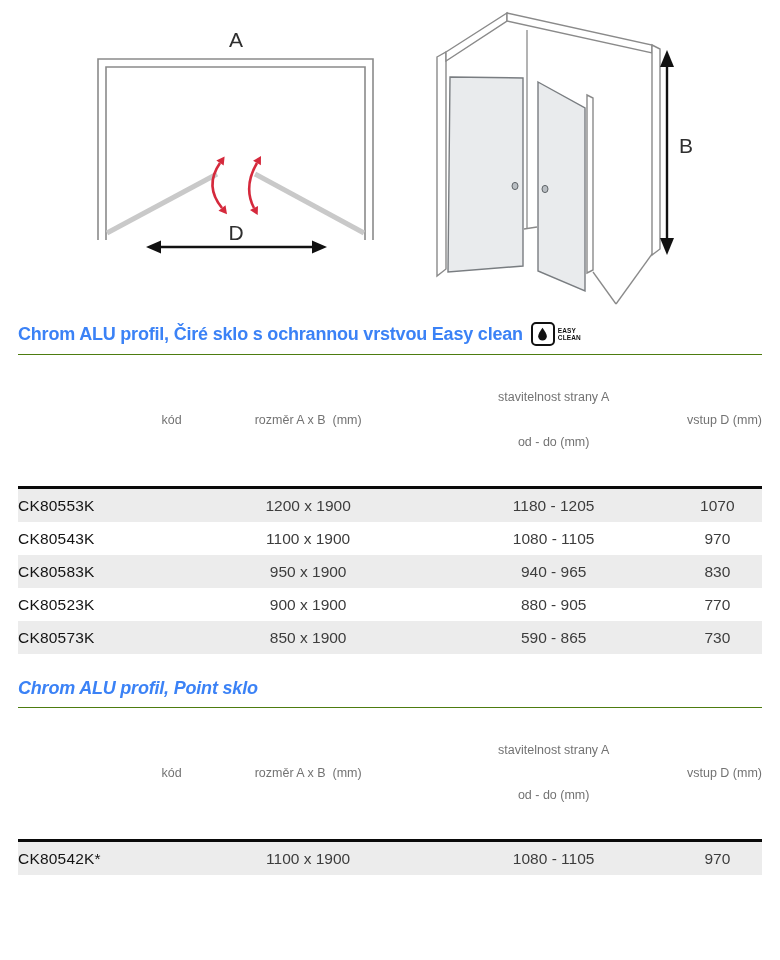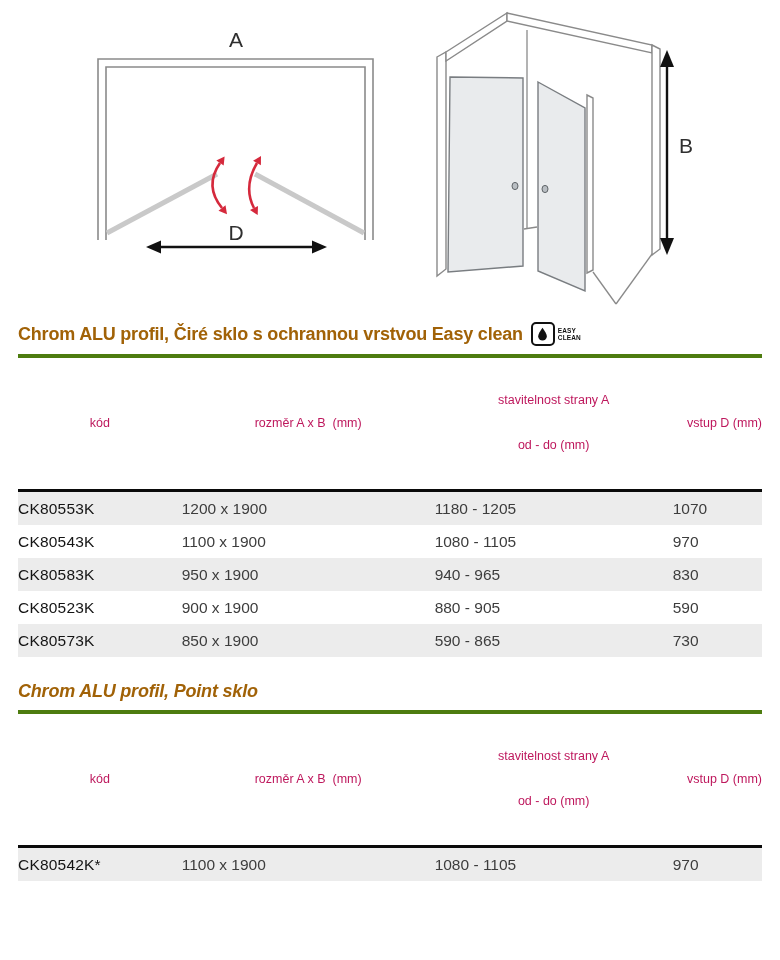--- a/index.html
+++ b/index.html
@@ -16,42 +16,42 @@
   .door-line{stroke:var(--door-gray,#c9c9c9);stroke-width:5;stroke-linecap:butt;}
   .panel{fill:var(--panel-fill,#e9ebed);stroke:#797d81;stroke-width:1.4;}
   .knob{fill:#b9bec3;stroke:#5f6468;stroke-width:1;}
   .dim-label{font-family:"Liberation Sans","DejaVu Sans",sans-serif;font-size:21px;fill:#2f2f2f;}
   .dim-line{stroke:#111;stroke-width:2.4;fill:none;}
   .dim-head{fill:#111;}
   .red-arc{fill:none;stroke:var(--accent-red,#d5293c);stroke-width:2.6;}
   .red-head{fill:var(--accent-red,#d5293c);}
   
   .sec-head{display:flex;align-items:center;margin:10px 18px 8px 18px;}
-  .sec-head h2{margin:0;font-size:18px;line-height:21px;color:#a16207;letter-spacing:-0.2px;}
+  .sec-head h2{margin:0;font-size:18px;line-height:21px;color:#3b82f6;letter-spacing:-0.2px;}
   .badge{display:inline-flex;align-items:center;gap:3px;margin-left:8px;}
   .badge-box{width:20px;height:20px;border:2px solid #111;border-radius:5px;
     display:flex;align-items:center;justify-content:center;background:#fff;}
   .badge-txt{display:flex;flex-direction:column;font-size:6.5px;font-weight:700;
     line-height:1.15;color:#111;letter-spacing:0.1px;}
   
   table.spec{width:744px;margin:0 18px;border-collapse:collapse;table-layout:fixed;}
   table.spec col.w0{width:22%;} table.spec col.w1{width:34%;}
   table.spec col.w2{width:32%;} table.spec col.w3{width:12%;}
   table.spec thead th{
-    border-top:4px solid #4d7c0f;border-bottom:3px solid #0a0a0a;
-    font-weight:400;font-size:12.5px;color:#be185d;height:30px;
+    border-top:1px solid #4d7c0f;border-bottom:3px solid #0a0a0a;
+    font-weight:400;font-size:12.5px;color:#737373;height:30px;
     padding:5px 0 6px 0;vertical-align:middle;white-space:pre;line-height:1.2;
   }
-  th.c0{text-align:center;padding-left:3px;}
+  th.c0{text-align:right;padding-left:3px;}
   th.c1,th.c2{text-align:center;}
   th.c3{text-align:right;padding-right:1px;}
   table.spec tbody td{height:33px;font-size:15.5px;vertical-align:middle;padding:0;}
   table.spec tbody tr:nth-child(odd){background:var(--row-stripe,#ececec);}
   td.c0{font-weight:400;color:#141414;text-align:left;padding-left:3px;letter-spacing:0.2px;}
-  td.c1,td.c2,td.c3{color:#3d3d3d;}
+  td.c1,td.c2,td.c3{color:#3d3d3d;text-align:center;}
 </style>
 </head>
 <body>
 
 <main class="page">
 
   <section class="diagrams">
     <svg width="780" height="312" viewBox="0 0 780 312">
 
       <g>
@@ -155,21 +155,21 @@
         <tr>
           <td class="c0">CK80583K</td>
           <td class="c1">950 x 1900</td>
           <td class="c2">940 - 965</td>
           <td class="c3">830</td>
         </tr>
         <tr>
           <td class="c0">CK80523K</td>
           <td class="c1">900 x 1900</td>
           <td class="c2">880 - 905</td>
-          <td class="c3">590</td>
+          <td class="c3">770</td>
         </tr>
         <tr>
           <td class="c0">CK80573K</td>
           <td class="c1">850 x 1900</td>
           <td class="c2">590 - 865</td>
           <td class="c3">730</td>
         </tr>
       </tbody>
   </table>
 

